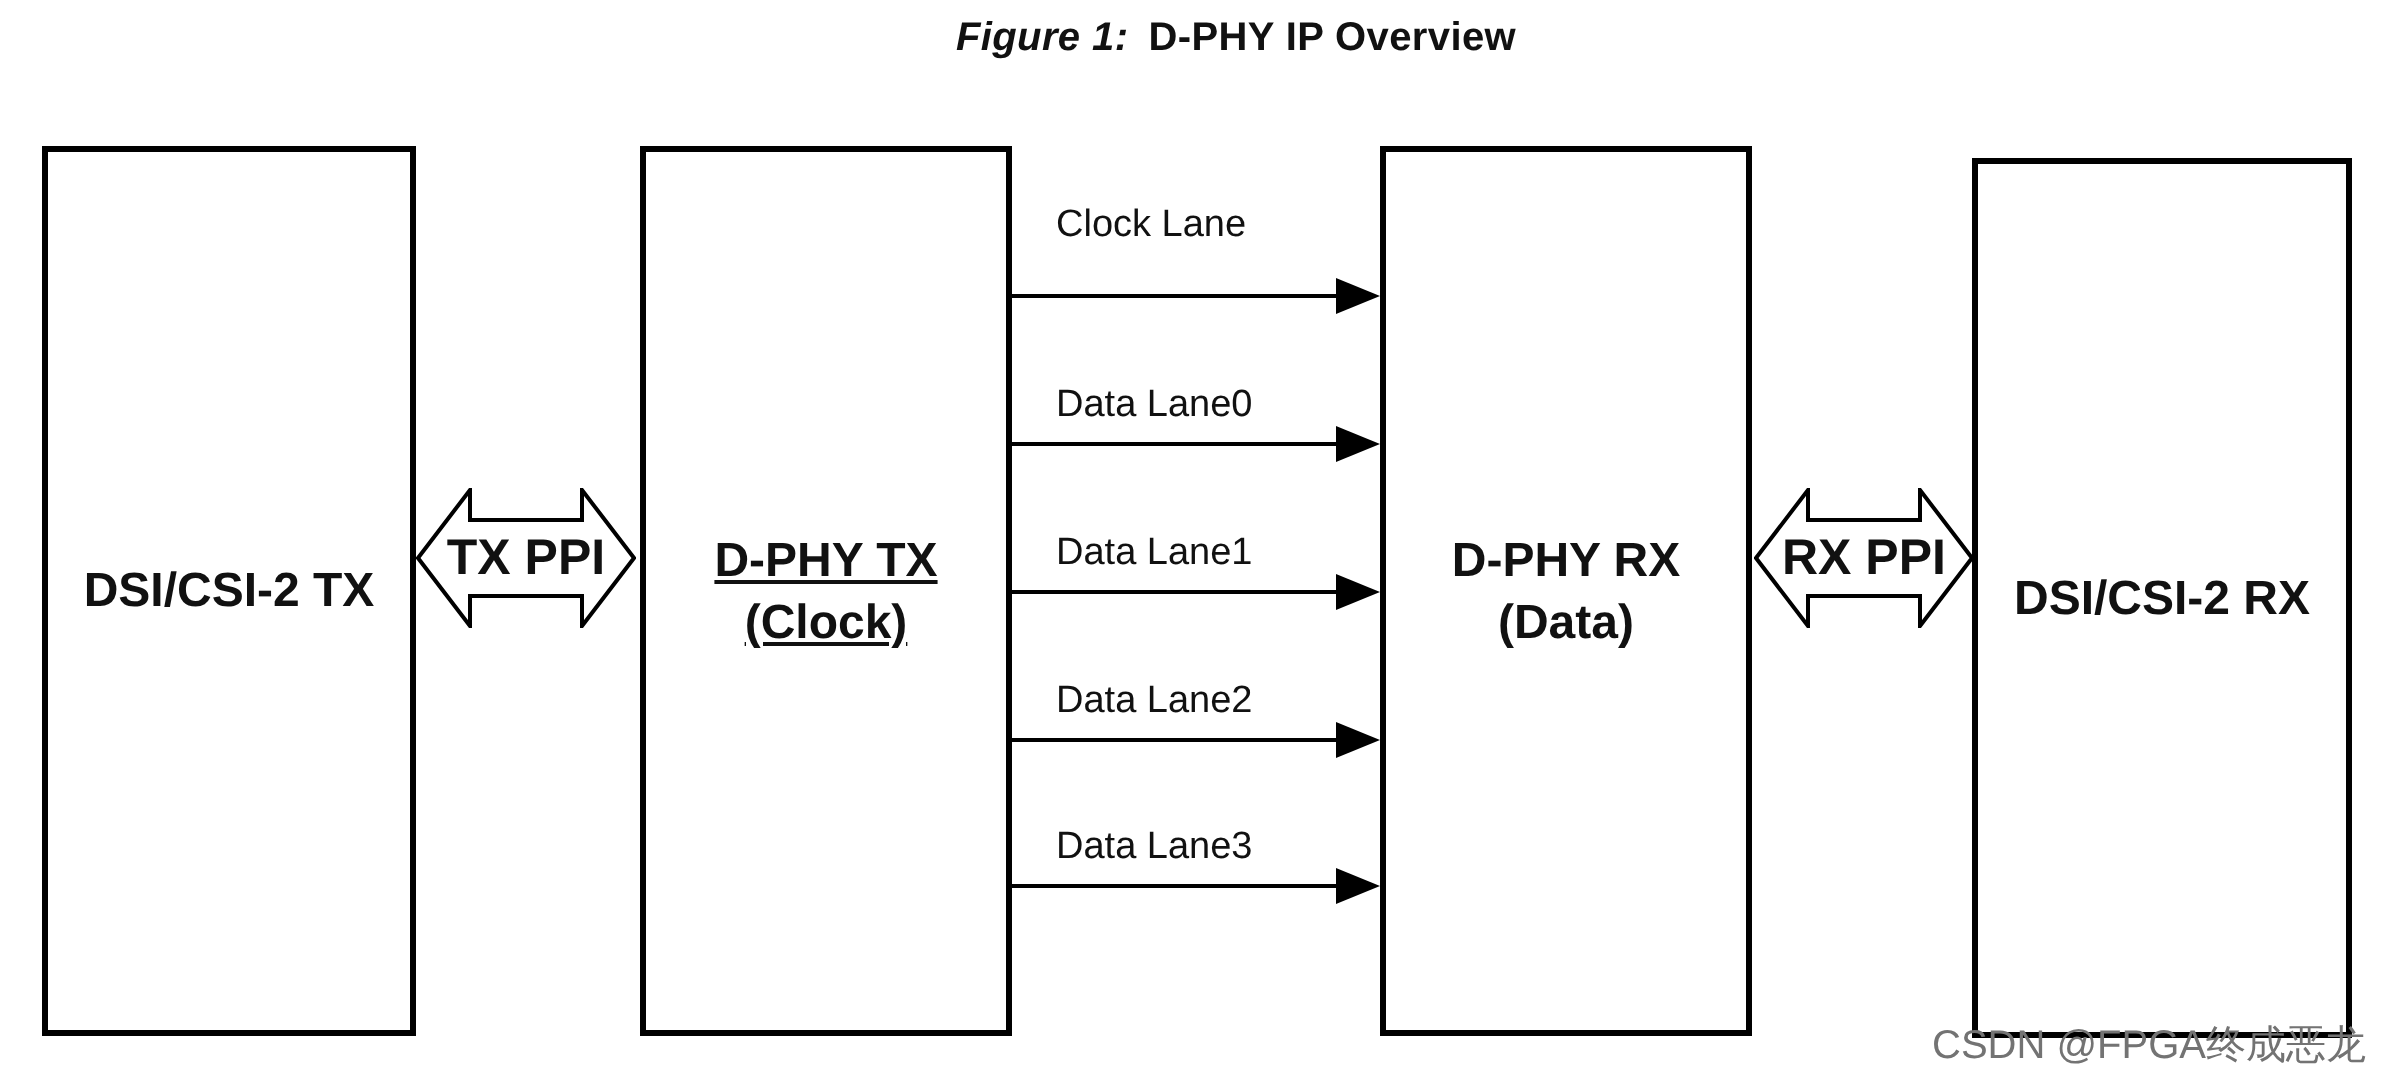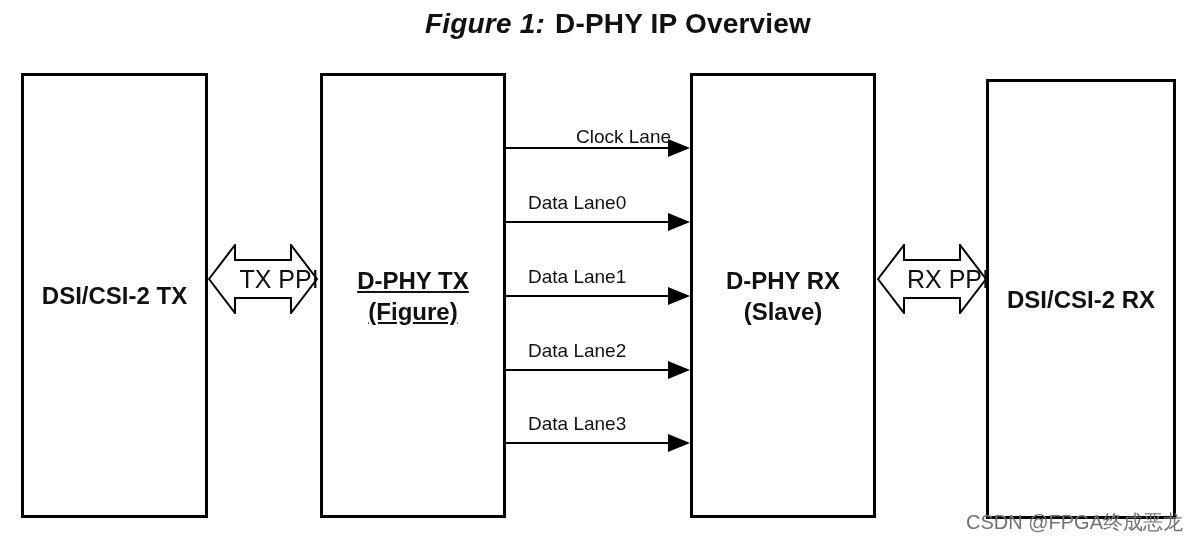--- a/index.html
+++ b/index.html
@@ -14,21 +14,21 @@
     font-family: "Liberation Sans", sans-serif;
     overflow: hidden;
     color: #111111;
   }
   .title {
     position: absolute;
     top: 8px;
     left: 618px;
     transform: translateX(-50%);
     white-space: nowrap;
-    font-size: 28px;
+    font-size: 20px;
     letter-spacing: 0.2px;
   }
   .title .prefix {
     font-style: italic;
     font-weight: 600;
     margin-right: 10px;
   }
   .title .main {
     font-weight: bold;
   }
@@ -83,24 +83,23 @@
   #ppi-rx { left: 877px; }
   .ppi svg { position: absolute; left: 0; top: 0; }
   .ppi-label {
     position: absolute;
     left: 0; top: 0;
     width: 110px;
     height: 70px;
     display: flex;
     align-items: center;
     justify-content: center;
-    font-weight: normal;
+    font-weight: bold;
     font-size: 25px;
     white-space: nowrap;
-    padding-left: 16px;
   }
   .watermark {
     position: absolute;
     right: 12px;
     top: 509px;
     font-size: 20px;
     white-space: nowrap;
     z-index: 5;
   }
 </style>
@@ -110,47 +109,47 @@
 <div class="title">
   <span class="prefix">Figure 1:</span><span class="main">D-PHY IP Overview</span>
 </div>
 
 <div class="box" id="box-dsi-tx">
   <div>DSI/CSI-2 TX</div>
 </div>
 
 <div class="box" id="box-dphy-tx">
   <div>D-PHY TX</div>
-  <div>(Figure)</div>
+  <div>(Clock)</div>
 </div>
 
 <div class="box" id="box-dphy-rx">
   <div>D-PHY RX</div>
-  <div>(Slave)</div>
+  <div>(Data)</div>
 </div>
 
 <div class="box" id="box-dsi-rx">
   <div>DSI/CSI-2 RX</div>
 </div>
 
 <div class="ppi" id="ppi-tx">
   <svg width="110" height="70" viewBox="0 0 110 70">
     <polygon points="1,35 27,1 27,16 83,16 83,1 109,35 83,69 83,54 27,54 27,69" fill="#ffffff" stroke="#000000" stroke-width="2" stroke-linejoin="miter"></polygon>
   </svg>
   <div class="ppi-label">TX PPI</div>
 </div>
 
 <div class="ppi" id="ppi-rx">
   <svg width="110" height="70" viewBox="0 0 110 70">
     <polygon points="1,35 27,1 27,16 83,16 83,1 109,35 83,69 83,54 27,54 27,69" fill="#ffffff" stroke="#000000" stroke-width="2" stroke-linejoin="miter"></polygon>
   </svg>
   <div class="ppi-label">RX PPI</div>
 </div>
 
-<div class="lane-label" style="top:126px;margin-left:48px;">Clock Lane</div>
+<div class="lane-label" style="top:102px;">Clock Lane</div>
 <div class="lane-line" style="top:147px;"></div>
 <div class="lane-arrowhead" style="top:139px;"></div>
 
 <div class="lane-label" style="top:192px;">Data Lane0</div>
 <div class="lane-line" style="top:221px;"></div>
 <div class="lane-arrowhead" style="top:213px;"></div>
 
 <div class="lane-label" style="top:266px;">Data Lane1</div>
 <div class="lane-line" style="top:295px;"></div>
 <div class="lane-arrowhead" style="top:287px;"></div>

